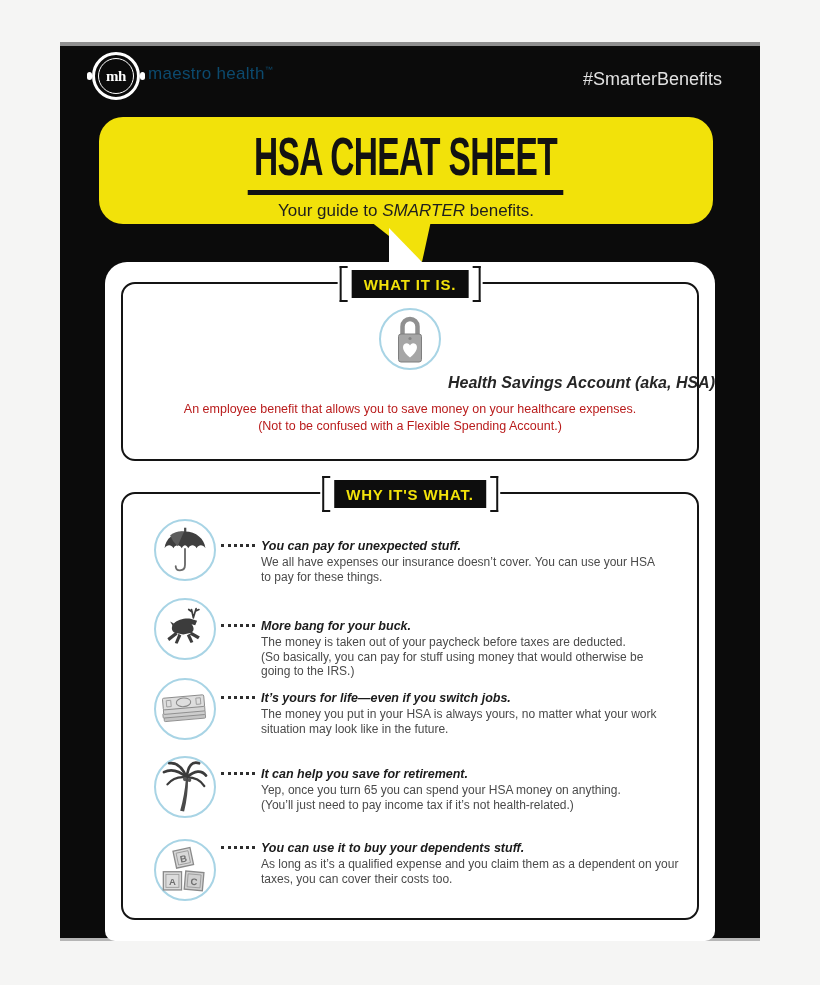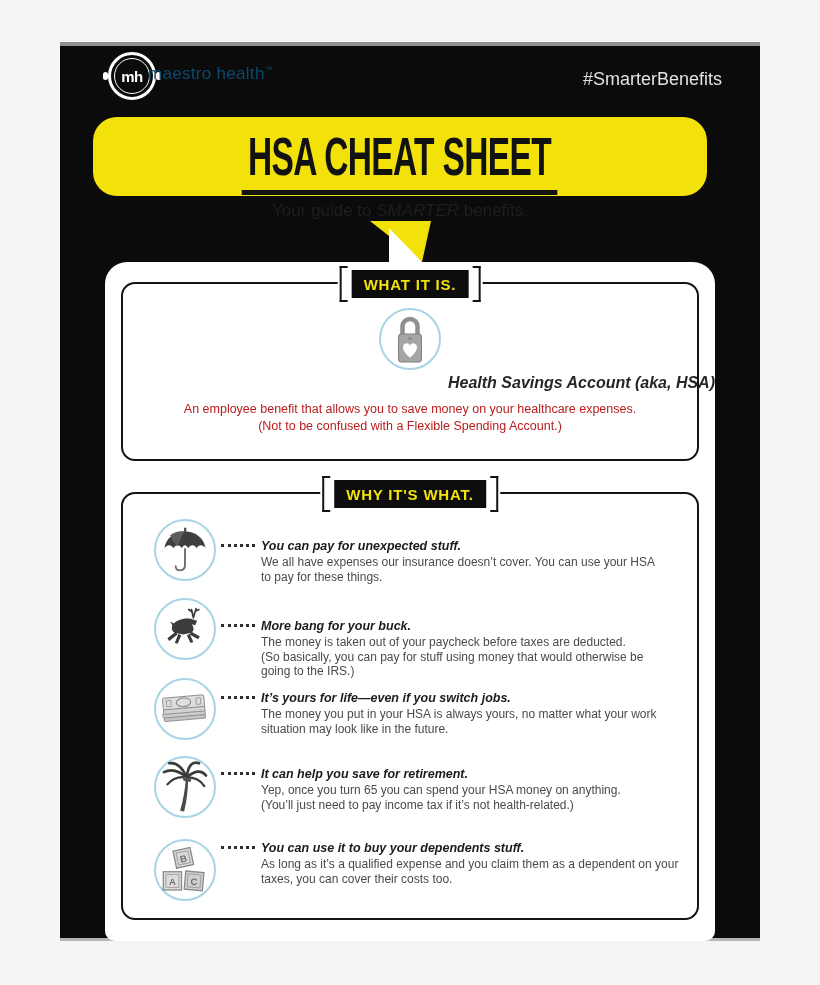--- a/index.html
+++ b/index.html
@@ -4,33 +4,33 @@
 <style>
   html,body { margin:0; padding:0; background:#f5f5f4; font-family:"Liberation Sans",sans-serif; }
   .stage { position:relative; width:820px; height:985px; background:#f5f5f4; overflow:hidden; }
 
   
   .poster { position:absolute; left:60px; top:42px; width:700px; height:899px;
             background:#0b0b0b; border-top:4px solid #8f8f8f; border-bottom:3px solid #b5b5b5;
             box-sizing:border-box; }
 
   
-  .logo-wrap { position:absolute; left:108px; top:52px; width:48px; height:48px; }
+  .logo-wrap { position:absolute; left:92px; top:52px; width:48px; height:48px;font-family:Liberation Serif, serif; }
   .logo-ring { position:absolute; inset:0; border:3px solid #fff; border-radius:50%; }
   .logo-ring::before { content:""; position:absolute; inset:3px; border:1.5px solid #fff; border-radius:50%; }
   .logo-mh { position:absolute; inset:0; display:flex; align-items:center; justify-content:center;
              color:#fff; font-size:15px; font-weight:bold; letter-spacing:-0.5px; }
   .logo-tick { position:absolute; top:20px; width:5px; height:8px; border-radius:3px; background:#fff; }
   .tick-l { left:-5px; } .tick-r { right:-5px; }
   .brand { position:absolute; left:148px; top:64px; color:#0c4a6e; font-size:17px; letter-spacing:0.3px; }
   .brand sup { font-size:8px; }
   .hashtag { position:absolute; right:98px; top:69px; color:#e2e2e2; font-size:18px;margin-left:12px; }
 
   
-  .bubble { position:absolute; left:93px; top:117px; width:614px; height:79px;
+  .bubble { position:absolute; left:99px; top:117px; width:614px; height:107px;
             background:#f2e20a; border-radius:24px; text-align:center; }
   .bubble-title-line { margin-top:12px; }
   .bubble-title { display:inline-block; transform:scaleX(0.62); transform-origin:center;
                   font-size:54px; line-height:1.02; font-weight:800; letter-spacing:-1px; color:#121212;
                   border-bottom:5px solid #121212; padding:0 10px 6px; white-space:nowrap; }
   .bubble-sub { margin-top:6px; font-size:17px; color:#1e1e1e; }
   .bubble-sub em { font-style:italic; }
   .tail { position:absolute; left:365px; top:221px; }
 
   

